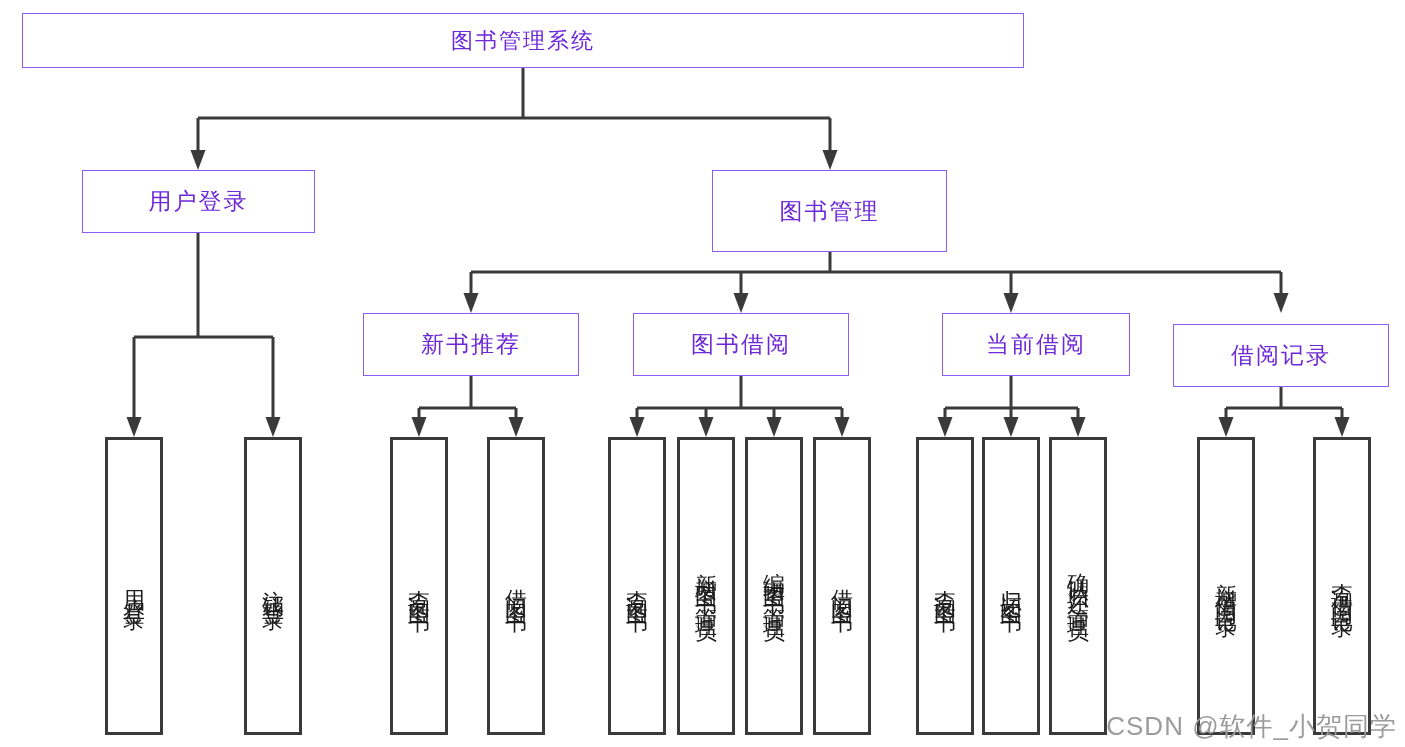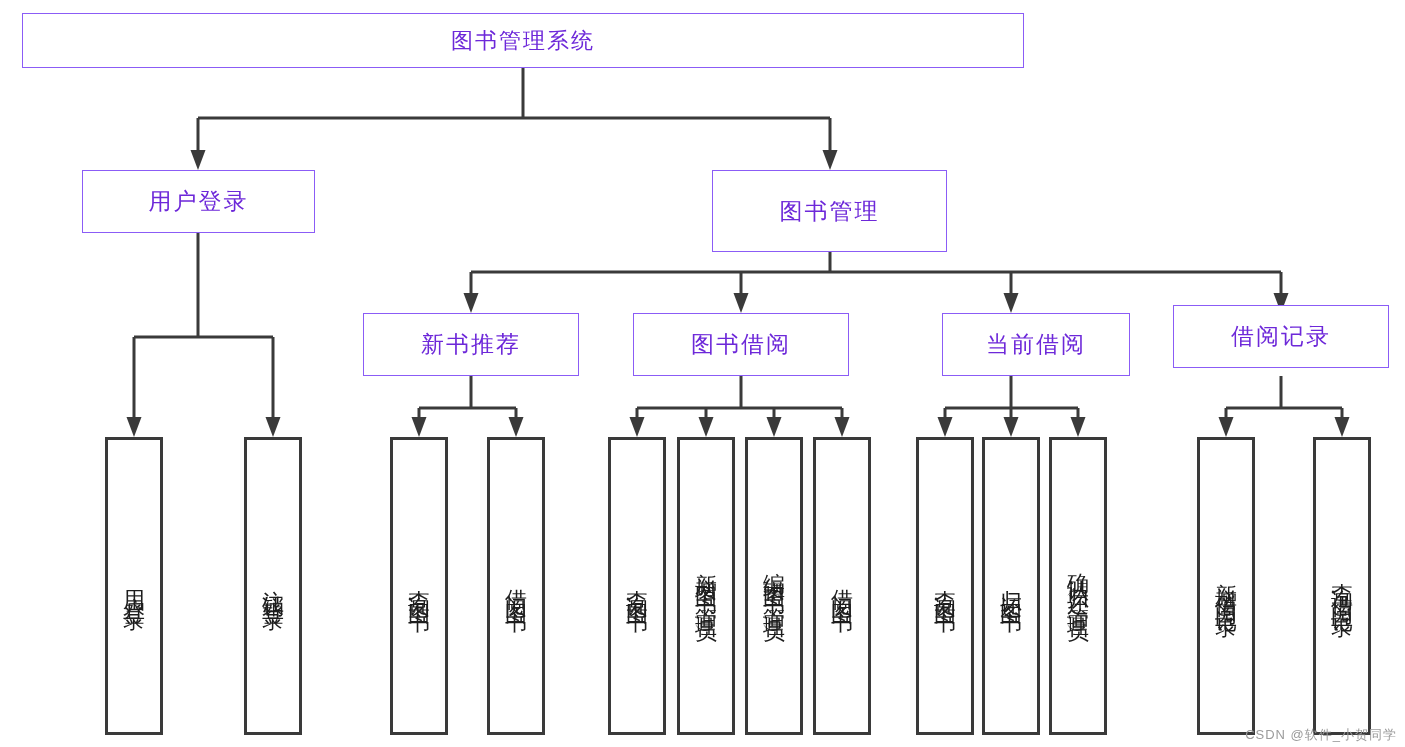--- a/index.html
+++ b/index.html
@@ -47,21 +47,21 @@
     writing-mode: vertical-rl;
     text-orientation: mixed;
     font-size: 22px;
     letter-spacing: 7px;
     color: #1d1d1d;
     line-height: 1;
   }
   .watermark {
     position: absolute;
     right: 8px; bottom: 3px;
-    font-size: 13px;
+    font-size: 26px;
     letter-spacing: 1px;
     color: #9b9b9b;
   }
   svg path { stroke: #3a3a3a; stroke-width: 3; fill: none; }
   svg polygon { fill: #3a3a3a; stroke: none; }
 </style>
 </head>
 <body>
 
 <div class="canvas">
@@ -103,21 +103,21 @@
   </svg>
 
   <div class="box root-box" style="left:22px; top:13px; width:1002px; height:55px;">图书管理系统</div>
 
   <div class="box" style="left:82px; top:170px; width:233px; height:63px;">用户登录</div>
   <div class="box" style="left:712px; top:170px; width:235px; height:82px;">图书管理</div>
 
   <div class="box" style="left:363px; top:313px; width:216px; height:63px;">新书推荐</div>
   <div class="box" style="left:633px; top:313px; width:216px; height:63px;text-align:center;">图书借阅</div>
   <div class="box" style="left:903px; top:313px; width:188px; height:63px;margin-left:39px;">当前借阅</div>
-  <div class="box" style="left:1173px; top:305px; width:216px; height:63px;">借阅记录</div>
+  <div class="box" style="left:1173px; top:324px; width:216px; height:63px;">借阅记录</div>
 
   <div class="leaf" style="left:105px;">
     <span class="vtext">用户登录</span>
   </div>
   <div class="leaf" style="left:244px;">
     <span class="vtext">注销登录</span>
   </div>
 
   <div class="leaf" style="left:390px;">
     <span class="vtext">查询图书</span>

